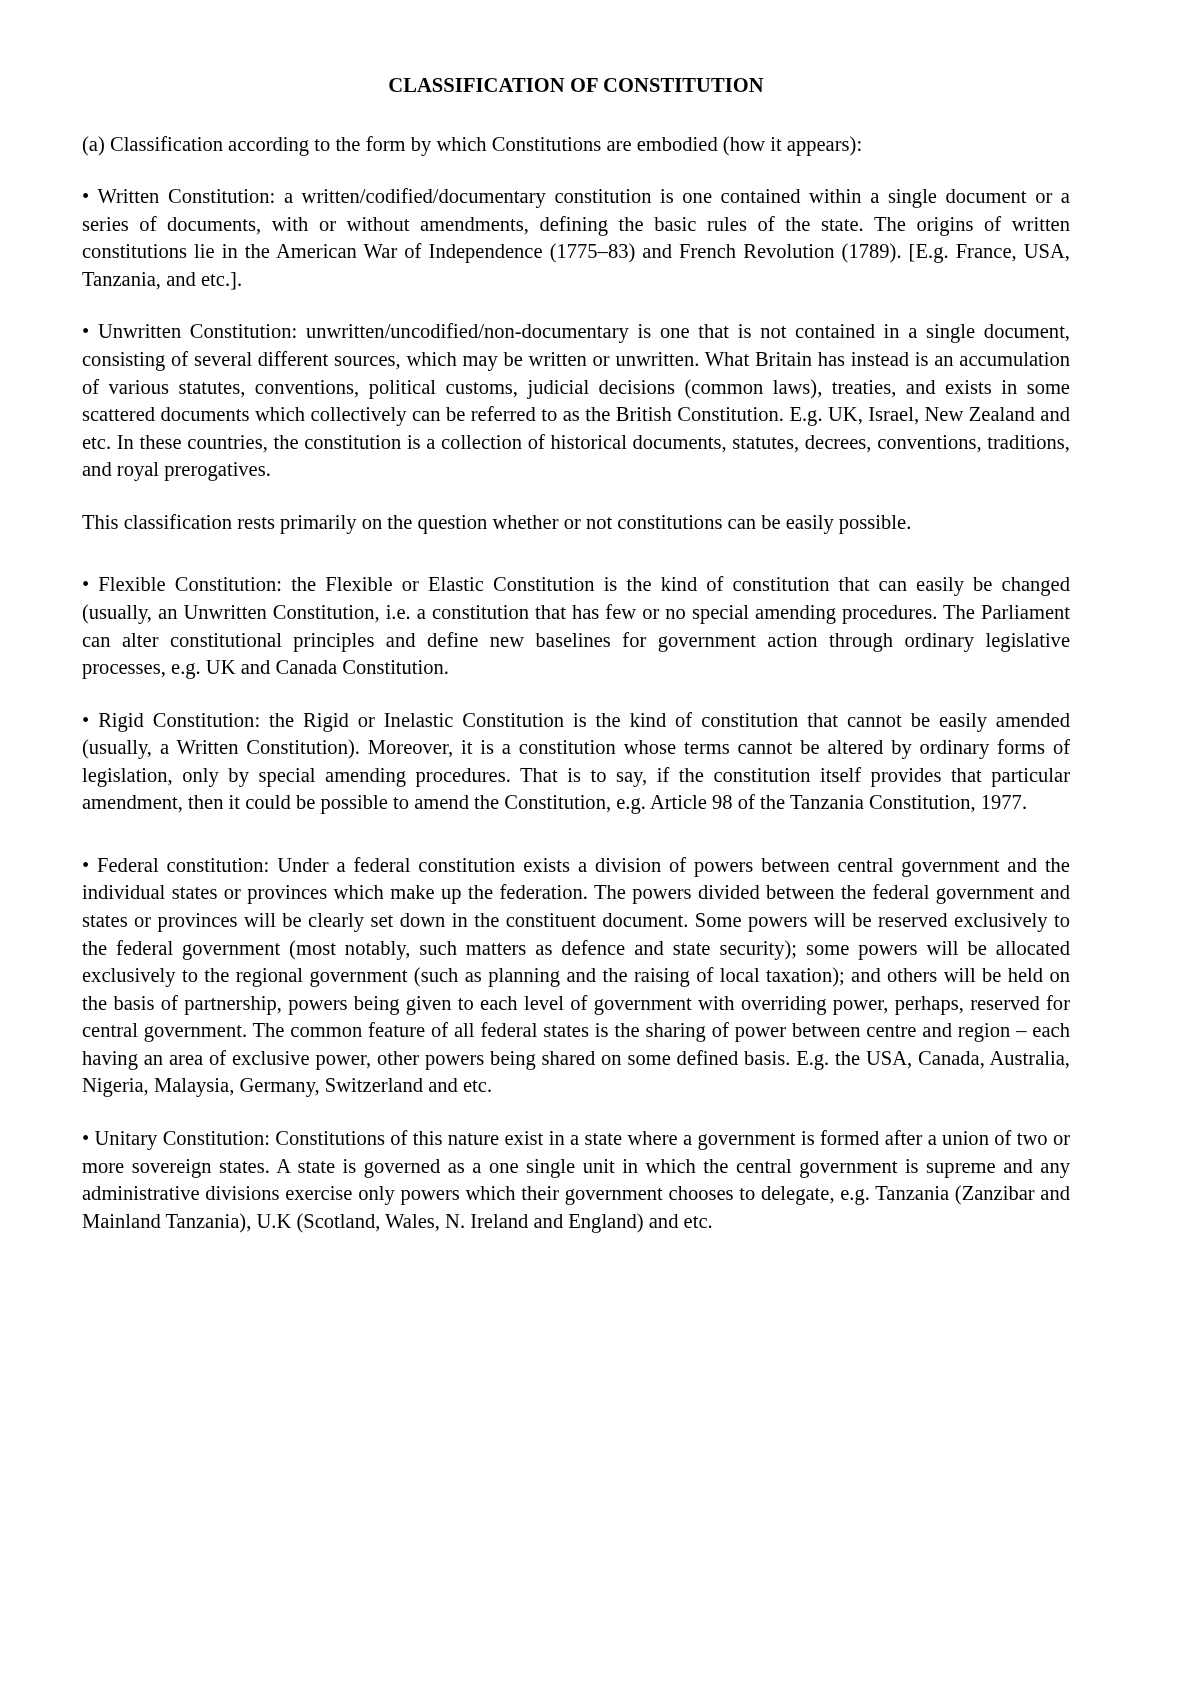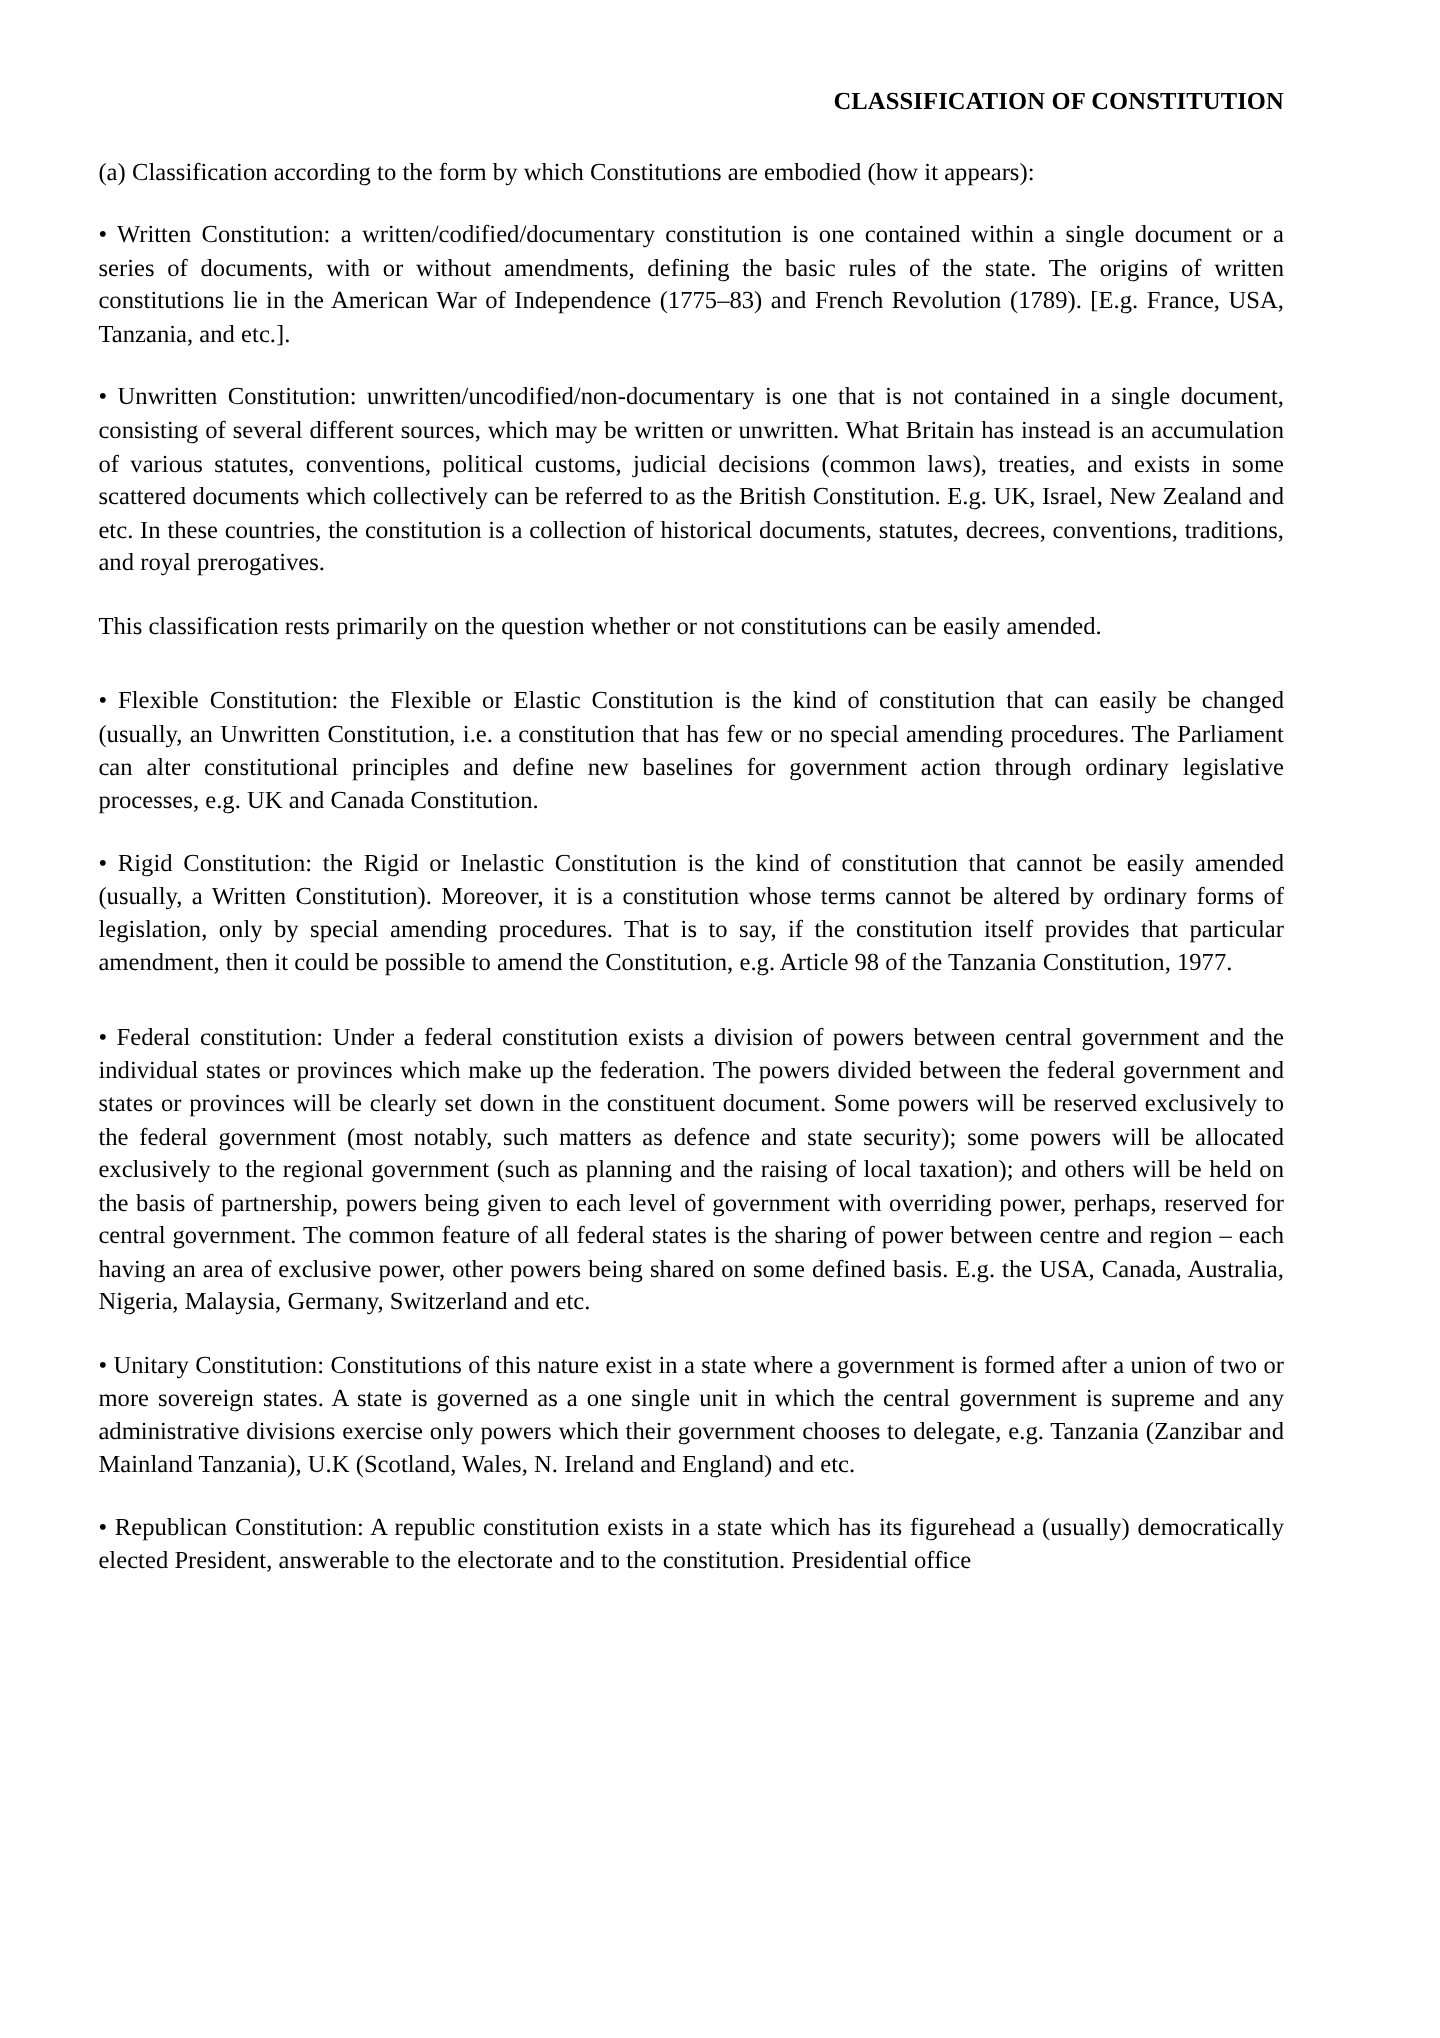--- a/index.html
+++ b/index.html
@@ -21,21 +21,21 @@
     overflow: hidden;
   }
   .doc-body {
     width: 988px;
   }
   .doc-title {
     font-size: 20.5px;
     line-height: 1.30;
     letter-spacing: 0.1px;
     margin: 0 0 32px 0;
-    text-align: right;
+    text-align: center;
     white-space: nowrap;
   }
   p.para {
     font-size: 20.5px;
     line-height: 1.345;
     margin: 0 0 25px 0;
     text-align: justify;
     text-justify: inter-word;
     hyphens: none;
     letter-spacing: 0.02px;
@@ -58,27 +58,26 @@
 
     <h1 class="doc-title">CLASSIFICATION OF CONSTITUTION</h1>
 
     <p class="para">(a) Classification according to the form by which Constitutions are embodied (how it appears):</p>
 
     <p class="para">• Written Constitution: a written/codified/documentary constitution is one contained within a single document or a series of documents, with or without amendments, defining the basic rules of the state. The origins of written constitutions lie in the American War of Independence (1775–83) and French Revolution (1789). [E.g. France, USA, Tanzania, and etc.].</p>
 
     <p class="para">• Unwritten Constitution: unwritten/uncodified/non-documentary is one that is not contained in a single document, consisting of several different sources, which may be written or unwritten. What Britain has instead is an accumulation of various statutes, conventions, political customs, judicial decisions (common laws), treaties, and exists in some scattered documents which collectively can be referred to as the British Constitution. E.g. UK, Israel, New Zealand and etc. In these countries, the constitution is a collection of historical documents, statutes, decrees, conventions, traditions, and royal prerogatives.</p>
 
 
-    <p class="para">This classification rests primarily on the question whether or not constitutions can be easily amended.</p>
+    <p class="para">This classification rests primarily on the question whether or not constitutions can be easily possible.</p>
 
     <p class="para gap-before">• Flexible Constitution: the Flexible or Elastic Constitution is the kind of constitution that can easily be changed (usually, an Unwritten Constitution, i.e. a constitution that has few or no special amending procedures. The Parliament can alter constitutional principles and define new baselines for government action through ordinary legislative processes, e.g. UK and Canada Constitution.</p>
 
     <p class="para">• Rigid Constitution: the Rigid or Inelastic Constitution is the kind of constitution that cannot be easily amended (usually, a Written Constitution). Moreover, it is a constitution whose terms cannot be altered by ordinary forms of legislation, only by special amending procedures. That is to say, if the constitution itself provides that particular amendment, then it could be possible to amend the Constitution, e.g. Article 98 of the Tanzania Constitution, 1977.</p>
 
 
     <p class="para gap-before">• Federal constitution: Under a federal constitution exists a division of powers between central government and the individual states or provinces which make up the federation. The powers divided between the federal government and states or provinces will be clearly set down in the constituent document. Some powers will be reserved exclusively to the federal government (most notably, such matters as defence and state security); some powers will be allocated exclusively to the regional government (such as planning and the raising of local taxation); and others will be held on the basis of partnership, powers being given to each level of government with overriding power, perhaps, reserved for central government. The common feature of all federal states is the sharing of power between centre and region – each having an area of exclusive power, other powers being shared on some defined basis. E.g. the USA, Canada, Australia, Nigeria, Malaysia, Germany, Switzerland and etc.</p>
 
     <p class="para">• Unitary Constitution: Constitutions of this nature exist in a state where a government is formed after a union of two or more sovereign states. A state is governed as a one single unit in which the central government is supreme and any administrative divisions exercise only powers which their government chooses to delegate, e.g. Tanzania (Zanzibar and Mainland Tanzania), U.K (Scotland, Wales, N. Ireland and England) and etc.</p>
 
-    <p class="para last">• Republican Constitution: A republic constitution exists in a state which has its figurehead a (usually) democratically elected President, answerable to the electorate and to the constitution. Presidential office</p>
 
   </div>
 </div>
 
 </body></html>

